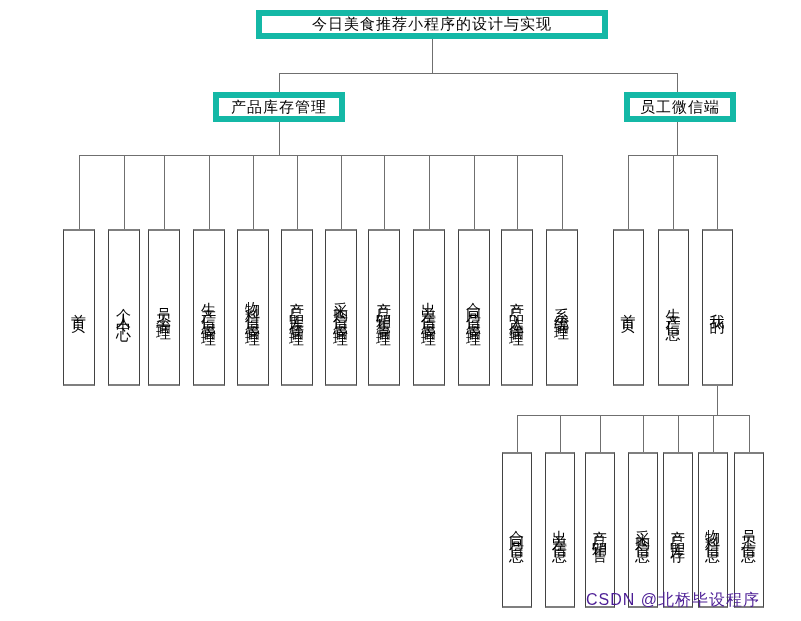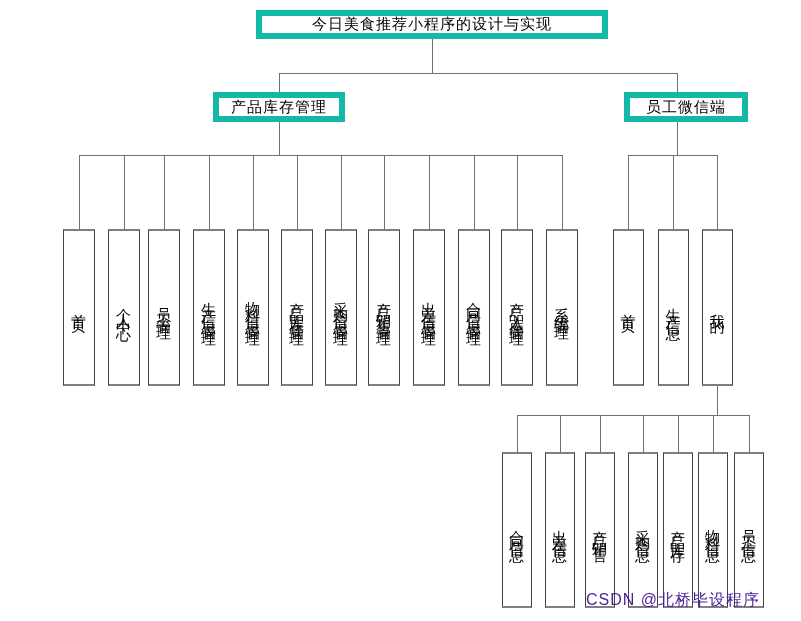--- a/index.html
+++ b/index.html
@@ -34,21 +34,21 @@
 
 <div class="canvas">
 
   <div class="box" style="left:256px;top:10px;width:352px;height:29px;">
     <span>今日美食推荐小程序的设计与实现</span>
   </div>
 
   <div class="box" style="left:213px;top:92px;width:132px;height:30px;">
     <span>产品库存管理</span>
   </div>
-  <div class="box" style="left:624px;top:92px;width:124px;height:30px;">
+  <div class="box" style="left:624px;top:92px;width:112px;height:30px;">
     <span>员工微信端</span>
   </div>
 
   <div class="vbox" style="left:63px;top:229px;width:32px;height:157px;">
     <span class="vtext">首页</span>
     </div>
   <div class="vbox" style="left:108px;top:229px;width:32px;height:157px;">
     <span class="vtext">个人中心</span>
     </div>
   <div class="vbox" style="left:148px;top:229px;width:32px;height:157px;">

